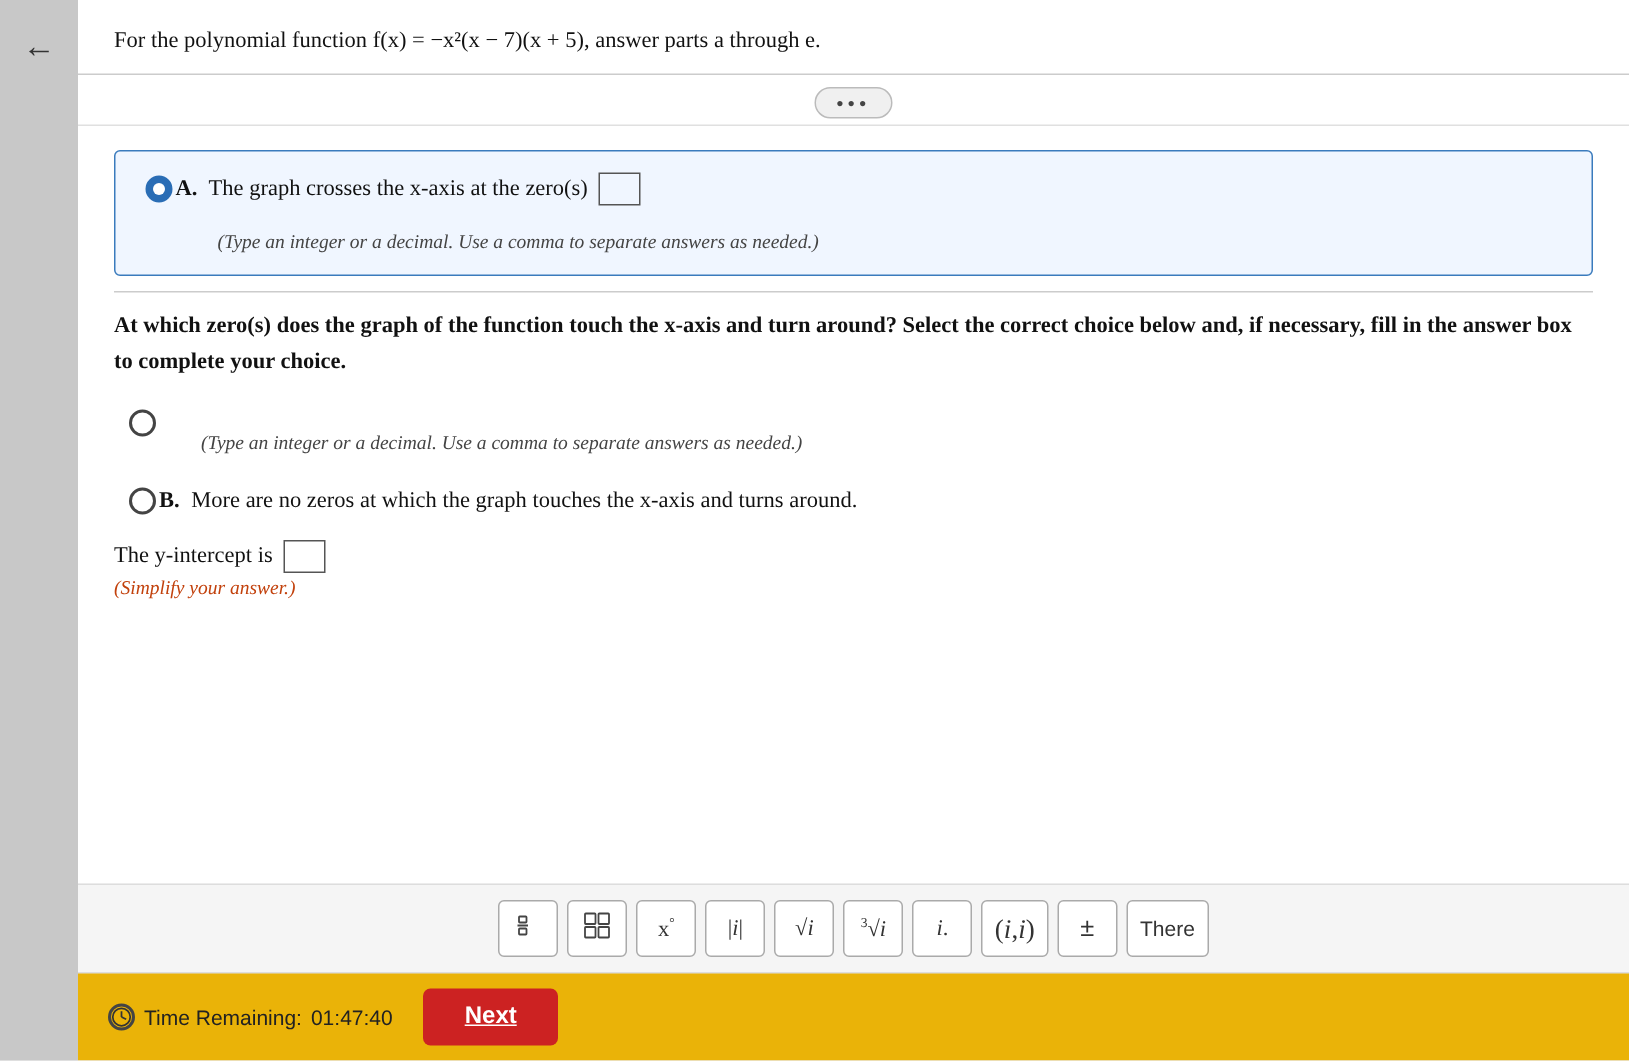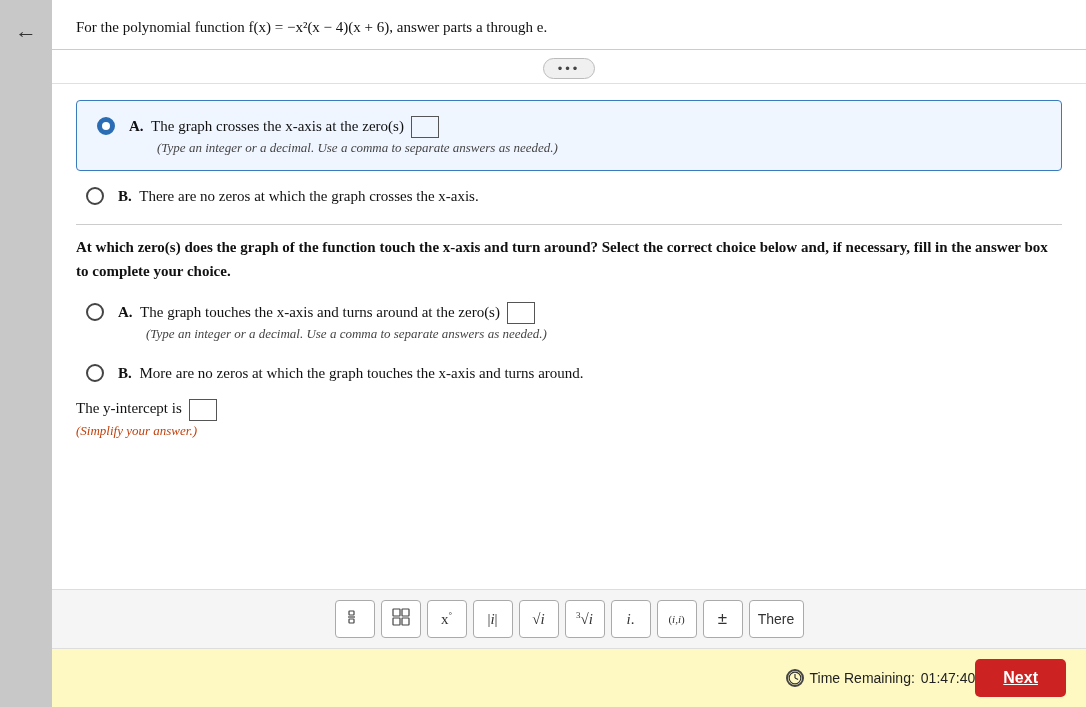--- a/index.html
+++ b/index.html
@@ -69,21 +69,21 @@
       overflow: hidden;
     }
 
     .option-block {
       margin-bottom: 8px;
     }
 
     .option-row {
       display: flex;
       align-items: flex-start;
-      gap: 14px;
+      gap: 2px;
       padding: 6px 10px;
       border-radius: 3px;
     }
 
     .radio-outer {
       width: 18px;
       height: 18px;
       border-radius: 50%;
       border: 2px solid #444;
       display: flex;
@@ -124,21 +124,21 @@
       border: 1.5px solid #555;
       vertical-align: middle;
       margin-left: 3px;
     }
 
     .sub-instruction {
       font-size: 13px;
       color: #444;
       margin-left: 28px;
       font-style: italic;
-      margin-top: 2px;
+      margin-top: 16px;
     }
 
     .divider {
       border: none;
       border-top: 1px solid #ccc;
       margin: 10px 0;
     }
 
     .question-sub {
       font-size: 15px;
@@ -195,24 +195,25 @@
 
     .toolbar-btn.more-btn {
       font-size: 14px;
       font-family: Arial, sans-serif;
       min-width: 55px;
     }
 
     .footer-bar {
       display: flex;
       align-items: center;
-      justify-content: flex-end;
+      justify-content: flex-start;
       padding: 10px 20px;
-      background: #fef9c3;
+      background: #eab308;
       border-top: 1px solid #ddd;
+      gap: 20px;
       flex-shrink: 0;
     }
 
     .timer-section {
       display: flex;
       align-items: center;
       gap: 6px;
       font-size: 14px;
       color: #222;
       font-family: Arial, sans-serif;
@@ -257,21 +258,21 @@
 </head>
 <body>
 
 <div class="sidebar">
   <span class="back-arrow">←</span>
 </div>
 
 <div class="main-content">
 
   <div class="question-header">
-    <span>For the polynomial function f(x) = −x²(x − 4)(x + 6), answer parts a through e.</span>
+    <span>For the polynomial function f(x) = −x²(x − 7)(x + 5), answer parts a through e.</span>
   </div>
 
   <div class="ellipsis-bar">
     <button class="ellipsis-btn">•••</button>
   </div>
 
   <div class="content-area">
 
     <div class="option-block highlighted-option">
       <div class="option-row">
@@ -282,43 +283,29 @@
           <div class="option-label">
             <span class="letter">A.</span>
             <span>The graph crosses the x-axis at the zero(s)</span>
             <span class="answer-box"></span>
           </div>
           <div class="sub-instruction">(Type an integer or a decimal. Use a comma to separate answers as needed.)</div>
         </div>
       </div>
     </div>
 
-    <div class="option-block">
-      <div class="option-row">
-        <div class="radio-outer"></div>
-        <div class="option-label">
-          <span class="letter">B.</span>
-          <span>There are no zeros at which the graph crosses the x-axis.</span>
-        </div>
-      </div>
-    </div>
 
     <hr class="divider">
 
     <div class="question-sub">At which zero(s) does the graph of the function touch the x-axis and turn around? Select the correct choice below and, if necessary, fill in the answer box to complete your choice.</div>
 
     <div class="option-block">
       <div class="option-row">
         <div class="radio-outer"></div>
         <div>
-          <div class="option-label">
-            <span class="letter">A.</span>
-            <span>The graph touches the x-axis and turns around at the zero(s)</span>
-            <span class="answer-box"></span>
-          </div>
           <div class="sub-instruction">(Type an integer or a decimal. Use a comma to separate answers as needed.)</div>
         </div>
       </div>
     </div>
 
     <div class="option-block">
       <div class="option-row">
         <div class="radio-outer"></div>
         <div class="option-label">
           <span class="letter">B.</span>
@@ -373,21 +360,21 @@
 
     <button class="toolbar-btn" title="Cube Root">
       <span style="font-family:Liberation Serif, serif; font-size:15px;"><sup style="font-size:9px;">3</sup>√<span style="font-style:italic;">i</span></span>
     </button>
 
     <button class="toolbar-btn" title="Decimal">
       <span style="font-family:serif; font-size:15px;"><span style="font-style:italic;">i</span>.</span>
     </button>
 
     <button class="toolbar-btn" title="Ordered Pair">
-      <span style="font-family:serif; font-size:11px;">(<span style="font-style:italic;">i</span>,<span style="font-style:italic;">i</span>)</span>
+      <span style="font-family:serif; font-size:18px;">(<span style="font-style:italic;">i</span>,<span style="font-style:italic;">i</span>)</span>
     </button>
 
     <button class="toolbar-btn" title="Plus Minus">
       <span style="font-size:17px;">±</span>
     </button>
 
     <button class="toolbar-btn more-btn">There</button>
   </div>
 
   <div class="footer-bar">

